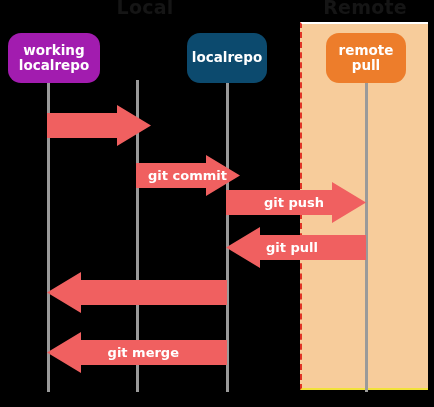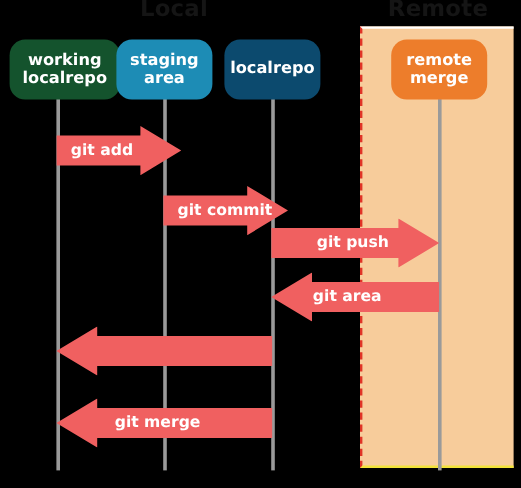--- a/index.html
+++ b/index.html
@@ -102,79 +102,72 @@
   <div id="remote-panel"></div>
 
   <div class="zone-label" id="zone-label-local">Local</div>
   <div class="zone-label" id="zone-label-remote">Remote</div>
 
   <div class="lifeline" style="left:47px;"></div>
   <div class="lifeline" style="left:136px;"></div>
   <div class="lifeline" style="left:226px;"></div>
   <div class="lifeline" style="left:365px;"></div>
 
-  <div class="node" style="left:8px; width:92px; background:#14532d;">
+  <div class="node" style="left:8px; width:92px; background:#a21caf;">
     <span>
       <span>working</span><br>
       <span>localrepo</span>
     </span>
   </div>
 
-  <div class="node" style="left:97px; width:80px; background:#1D8CB5;">
-    <span>
-      <span>staging</span><br>
-      <span>area</span>
-    </span>
-  </div>
 
   <div class="node" style="left:187px; width:80px; background:#0c4a6e;">
     <span>localrepo</span>
   </div>
 
   <div class="node" style="left:326px; width:80px; background:#ED7D2B;">
     <span>
       <span>remote</span><br>
-      <span>merge</span>
+      <span>pull</span>
     </span>
   </div>
 
   <div class="arrow" style="left:47px; top:105px; width:104px; height:41px;">
     <svg width="104" height="41" viewBox="0 0 104 41">
       <polygon points="0,8 70,8 70,0 104,20.5 70,41 70,33 0,33" fill="#F06060"></polygon>
     </svg>
-    <div class="arrow-label right-dir">git add</div>
   </div>
 
   <div class="arrow" style="left:226px; top:182px; width:140px; height:41px;">
     <svg width="140" height="41" viewBox="0 0 140 41">
       <polygon points="0,8 106,8 106,0 140,20.5 106,41 106,33 0,33" fill="#F06060"></polygon>
     </svg>
     <div class="arrow-label right-dir" style="left:38px;">git push</div>
   </div>
 
   <div class="arrow" style="left:136px; top:155px; width:104px; height:41px;">
     <svg width="104" height="41" viewBox="0 0 104 41">
       <polygon points="0,8 70,8 70,0 104,20.5 70,41 70,33 0,33" fill="#F06060"></polygon>
     </svg>
     <div class="arrow-label right-dir">git commit</div>
   </div>
 
   <div class="arrow" style="left:226px; top:227px; width:140px; height:41px;">
     <svg width="140" height="41" viewBox="0 0 140 41">
       <polygon points="140,8 34,8 34,0 0,20.5 34,41 34,33 140,33" fill="#F06060"></polygon>
     </svg>
-    <div class="arrow-label left-dir" style="right:48px;">git area</div>
+    <div class="arrow-label left-dir" style="right:48px;">git pull</div>
   </div>
 
   <div class="arrow" style="left:47px; top:272px; width:180px; height:41px;">
     <svg width="180" height="41" viewBox="0 0 180 41">
       <polygon points="180,8 34,8 34,0 0,20.5 34,41 34,33 180,33" fill="#F06060"></polygon>
     </svg>
   </div>
 
   <div class="arrow" style="left:47px; top:332px; width:180px; height:41px;">
     <svg width="180" height="41" viewBox="0 0 180 41">
       <polygon points="180,8 34,8 34,0 0,20.5 34,41 34,33 180,33" fill="#F06060"></polygon>
     </svg>
-    <div class="arrow-label left-dir" style="right:60px;">git merge</div>
+    <div class="arrow-label left-dir" style="right:48px;">git merge</div>
   </div>
 
 </div>
 
 </body></html>

